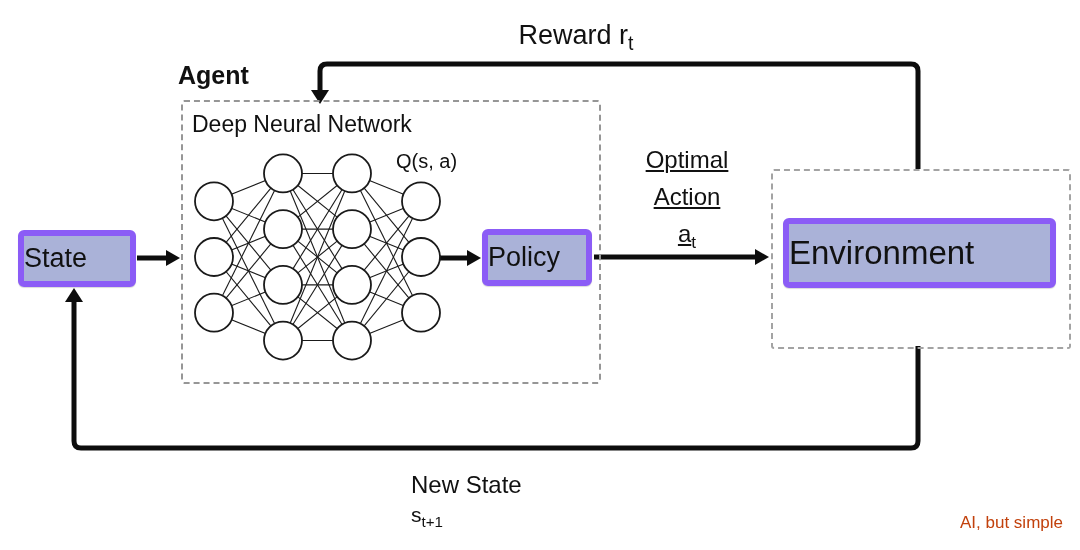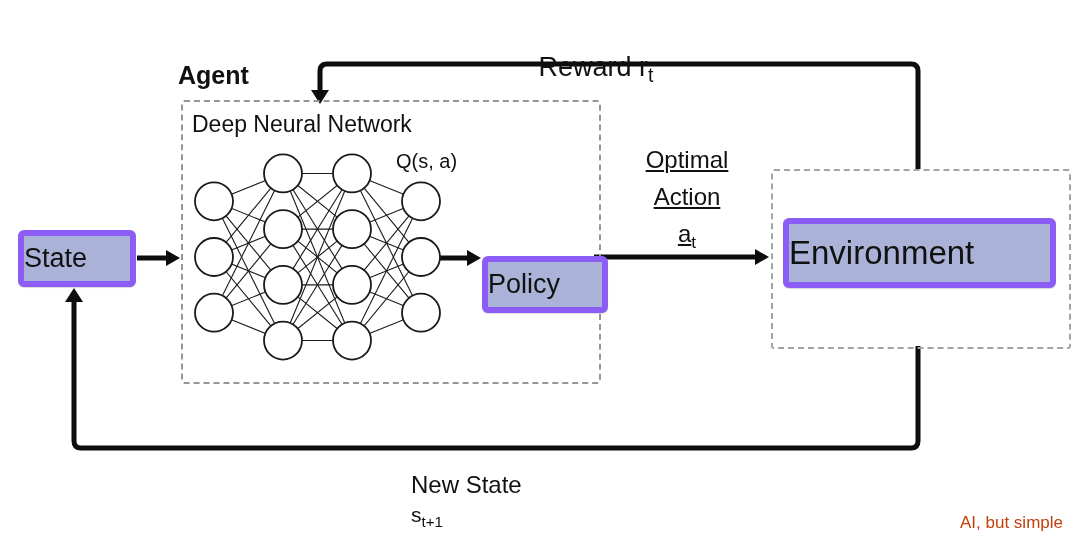--- a/index.html
+++ b/index.html
@@ -6,31 +6,31 @@
   .stage{
     position:relative;width:1080px;height:550px;background:#ffffff;overflow:hidden;
     font-family:"Liberation Sans", sans-serif;color:#111;
   }
   .stage svg{position:absolute;left:0;top:0;pointer-events:none;}
   .lbl{position:absolute;white-space:nowrap;}
   sub{font-size:0.72em;line-height:0;}
   .agent-lbl{left:178px;top:61px;font-size:25px;font-weight:700;}
   .dnn-lbl{left:192px;top:111px;font-size:23px;}
   .q-lbl{left:396px;top:150px;font-size:20px;}
-  .reward-lbl{left:456px;top:20px;width:280px;text-align:center;font-size:27px;margin-top:32px;}
+  .reward-lbl{left:436px;top:20px;width:280px;text-align:center;font-size:27px;}
   .dashed-box{position:absolute;border:2px dashed #969696;border-radius:3px;background:transparent;}
   .agent-box{left:181px;top:100px;width:416px;height:280px;}
   .env-outer-box{left:771px;top:169px;width:296px;height:176px;border-color:#a3a3a3;}
   .node-box{
     position:absolute;background:#aab2d8;border:6px solid #8b5cf6;border-radius:6px;
     display:flex;align-items:center;justify-content:flex-start;box-sizing:border-box;
     box-shadow:0 1px 1px rgba(0,0,0,0.15);
   }
   .state-box{left:18px;top:230px;width:118px;height:57px;font-size:27px;}
-  .policy-box{left:482px;top:229px;width:126px;height:57px;font-size:27px;margin-top:27px;}
+  .policy-box{left:482px;top:229px;width:110px;height:57px;font-size:27px;}
   .env-box{left:783px;top:218px;width:273px;height:70px;font-size:33px;}
   .optimal-lbl{left:612px;top:141px;width:150px;text-align:center;font-size:24px;line-height:37px;text-decoration:underline;}
   .newstate-lbl{left:411px;top:470px;width:200px;text-align:left;font-size:24px;line-height:30px;}
   .watermark{position:absolute;right:17px;top:513px;font-size:17px;color:#c2410c;}
 </style>
 </head>
 <body>
 
 <div class="stage">
 

